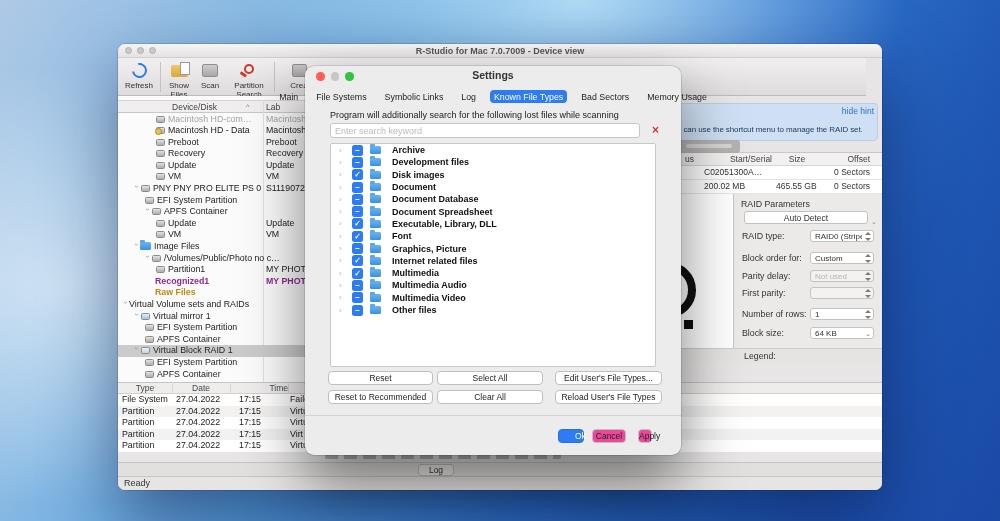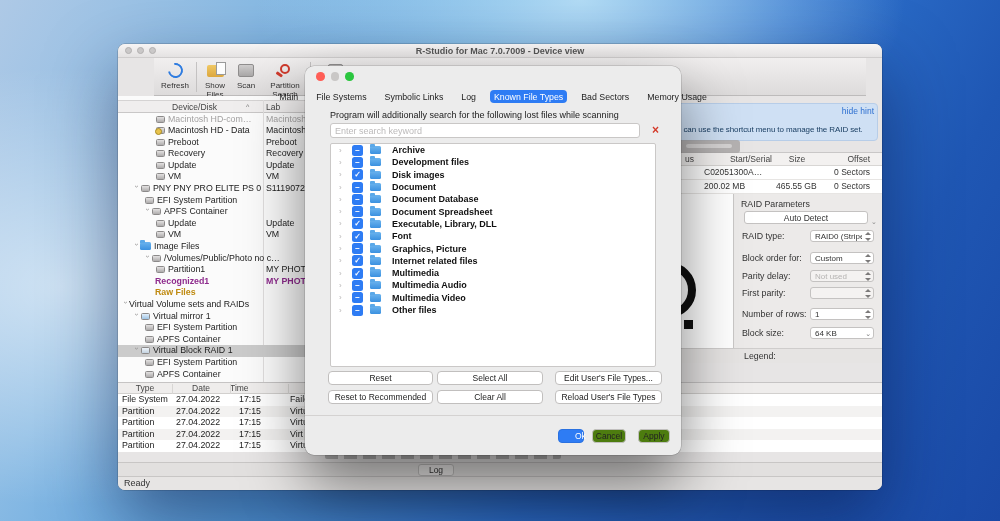--- a/index.html
+++ b/index.html
@@ -14,21 +14,21 @@
   .win-main { position:absolute; left:118px; top:44px; width:764px; height:446px;
     background:#e7e5e5; border-radius:7px; color:#222; font-size:9px;
     box-shadow:0 30px 70px rgba(8,18,60,.5), 0 0 0 .5px rgba(0,0,0,.28); }
   .titlebar { position:absolute; left:0; top:0; right:0; height:14px; border-radius:7px 7px 0 0;
     background:linear-gradient(#f6f4f4,#e4e2e2); border-bottom:1px solid #cfcdcd;
     text-align:center; font-size:9px; color:#555; line-height:14px; font-weight:bold; }
   .dots { position:absolute; left:7px; top:3px; display:flex; gap:5px; }
   .dot { width:7px; height:7px; border-radius:50%; }
   .dot.inactive { background:#cac8c8; border:.5px solid #b2b0b0; }
   .toolbar { position:absolute; left:0; top:14px; right:16px; height:38px;
-    background:linear-gradient(#f1efef,#dddbdb); border-bottom:1px solid #bdbbbb;margin-left:36px; }
+    background:linear-gradient(#f1efef,#dddbdb); border-bottom:1px solid #bdbbbb; }
   .tool { position:absolute; top:3px; text-align:center; color:#333; font-size:8px; }
   .tool .ticon { display:block; height:19px; margin-bottom:1px; position:relative; }
   .tsep { position:absolute; top:4px; width:1px; height:30px; background:#c4c2c2; }
   
   .icon-refresh i { display:inline-block; width:15px; height:15px; margin-top:2px; border-radius:50%;
     border:2.5px solid #2f7ce0; border-left-color:transparent; transform:rotate(35deg); }
   .icon-showfiles i { display:inline-block; position:relative; width:17px; height:12px; margin-top:4px;
     background:linear-gradient(#f0c864,#dca73e); border-radius:2px; }
   .icon-showfiles i:after { content:""; position:absolute; right:-2px; top:-3px; width:8px; height:11px;
     background:#fdfdfd; border:1px solid #9a9a9a; }
@@ -153,21 +153,21 @@
     border:1px solid #cac8c7; border-radius:2px; overflow:hidden; }
   .ftrow { display:flex; align-items:center; height:12.3px; white-space:nowrap; }
   .ftrow .chev { margin-left:8px; width:6px; color:#b8b6b6; font-size:8px; }
   .cbx { width:11px; height:11px; margin-left:7px; border-radius:2.5px; background:#2e7cf4;
     color:#fff; font-size:8px; font-weight:bold; text-align:center; line-height:11px; }
   .ftrow .i-folder { margin-left:7px; }
   .ftrow .ftlabel { margin-left:8px; font-weight:bold; font-size:9px; color:#111; }
   .dlg-btn { position:absolute; height:14px; background:#fff; border:1px solid #c1bfbe; border-radius:4px;
     text-align:center; font-size:8.5px; line-height:13px; color:#222; }
   .dlg-sep { position:absolute; left:0; right:0; top:349px; border-top:1px solid #d4d2d1; }
-  .foot-btn { position:absolute; top:363px; height:14px; background:#4d7c0f; border:1px solid #c1bfbe;
+  .foot-btn { position:absolute; top:363px; height:14px; background:#ec4899; border:1px solid #c1bfbe;
     border-radius:4px; text-align:center; font-size:8.5px; line-height:13px; color:#222; }
   .foot-btn.primary { background:#2e7cf4; border-color:#2a71e0; color:#fff;padding-left:16px; }
 </style>
 </head>
 <body>
 
 <div id="desktop">
 
   <div class="win-main">
     <div class="titlebar">
@@ -307,21 +307,21 @@
     </div>
 
     <div class="legend-bar">
       <span>Legend:</span>
     </div>
     <div class="parents-tab">Parents</div>
 
     <div class="log-head" id="log-head">
         <span style="left: 0px; width: 54px; text-align: center; display: inline-block; position: absolute;">Type</span>
         <span style="left: 54px; width: 58px; text-align: center; display: inline-block; position: absolute;">Date</span>
-        <span style="left: 112px; width: 58px; text-align: left; display: inline-block; position: absolute;">Time</span>
+        <span style="left: 112px; width: 58px; text-align: right; display: inline-block; position: absolute;">Time</span>
         <span class="d" style="left: 54px;"></span>
         <span class="d" style="left: 112px;"></span>
         <span class="d" style="left: 170px;"></span>
       </div>
     <div id="log-rows">
         <div class="lrow" style="background: rgb(255, 255, 255);">
           <span style="left: 4px;">File System</span>
           <span style="left: 58px;">27.04.2022</span>
           <span style="left: 121px;">17:15</span>
           <span style="left: 172px;">Faile</span>
@@ -359,20 +359,21 @@
       <span>Ready</span>
     </div>
   </div>
 
   <div class="dialog">
     <div class="ddots">
       <span class="ddot red"></span>
       <span class="ddot gray"></span>
       <span class="ddot green"></span>
     </div>
+    <div class="dtitle">Settings</div>
     <div class="tabs" id="dlg-tabs">
         <div class="tab">Main</div>
         <div class="tab">File Systems</div>
         <div class="tab">Symbolic Links</div>
         <div class="tab">Log</div>
         <div class="tab active">Known File Types</div>
         <div class="tab">Bad Sectors</div>
         <div class="tab">Memory Usage</div>
       </div>
     <div class="desc">Program will additionally search for the following lost files while scanning</div>
@@ -469,17 +470,17 @@
         <div class="dlg-btn" style="left: 132px; width: 106px; top: 305px;">Select All</div>
         <div class="dlg-btn" style="left: 250px; width: 107px; top: 305px;">Edit User's File Types...</div>
         <div class="dlg-btn" style="left: 23px; width: 105px; top: 324px;">Reset to Recommended</div>
         <div class="dlg-btn" style="left: 132px; width: 106px; top: 324px;">Clear All</div>
         <div class="dlg-btn" style="left: 250px; width: 107px; top: 324px;">Reload User's File Types</div>
       </div>
     <div class="dlg-sep"></div>
     <div id="dlg-footer-buttons">
         <div class="foot-btn primary" style="left: 253px; width: 26px;">Ok</div>
         <div class="foot-btn" style="left: 287px; width: 34px;">Cancel</div>
-        <div class="foot-btn" style="left: 333px; width: 32px;">Apply</div>
+        <div class="foot-btn" style="left: 333px; width: 14px;">Apply</div>
       </div>
   </div>
 
 </div>
 
 </body></html>

